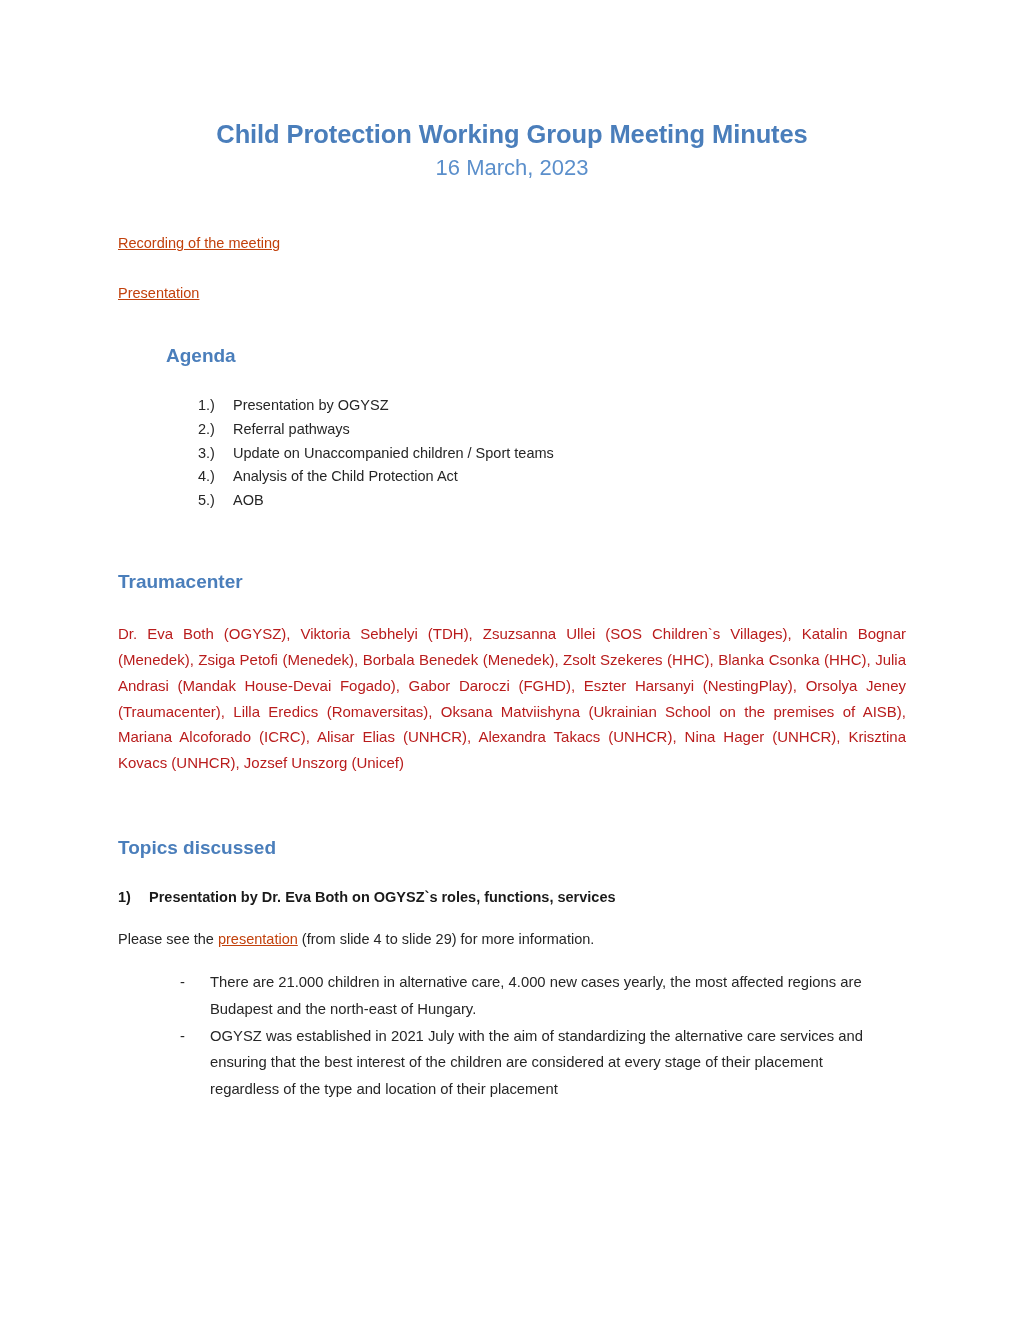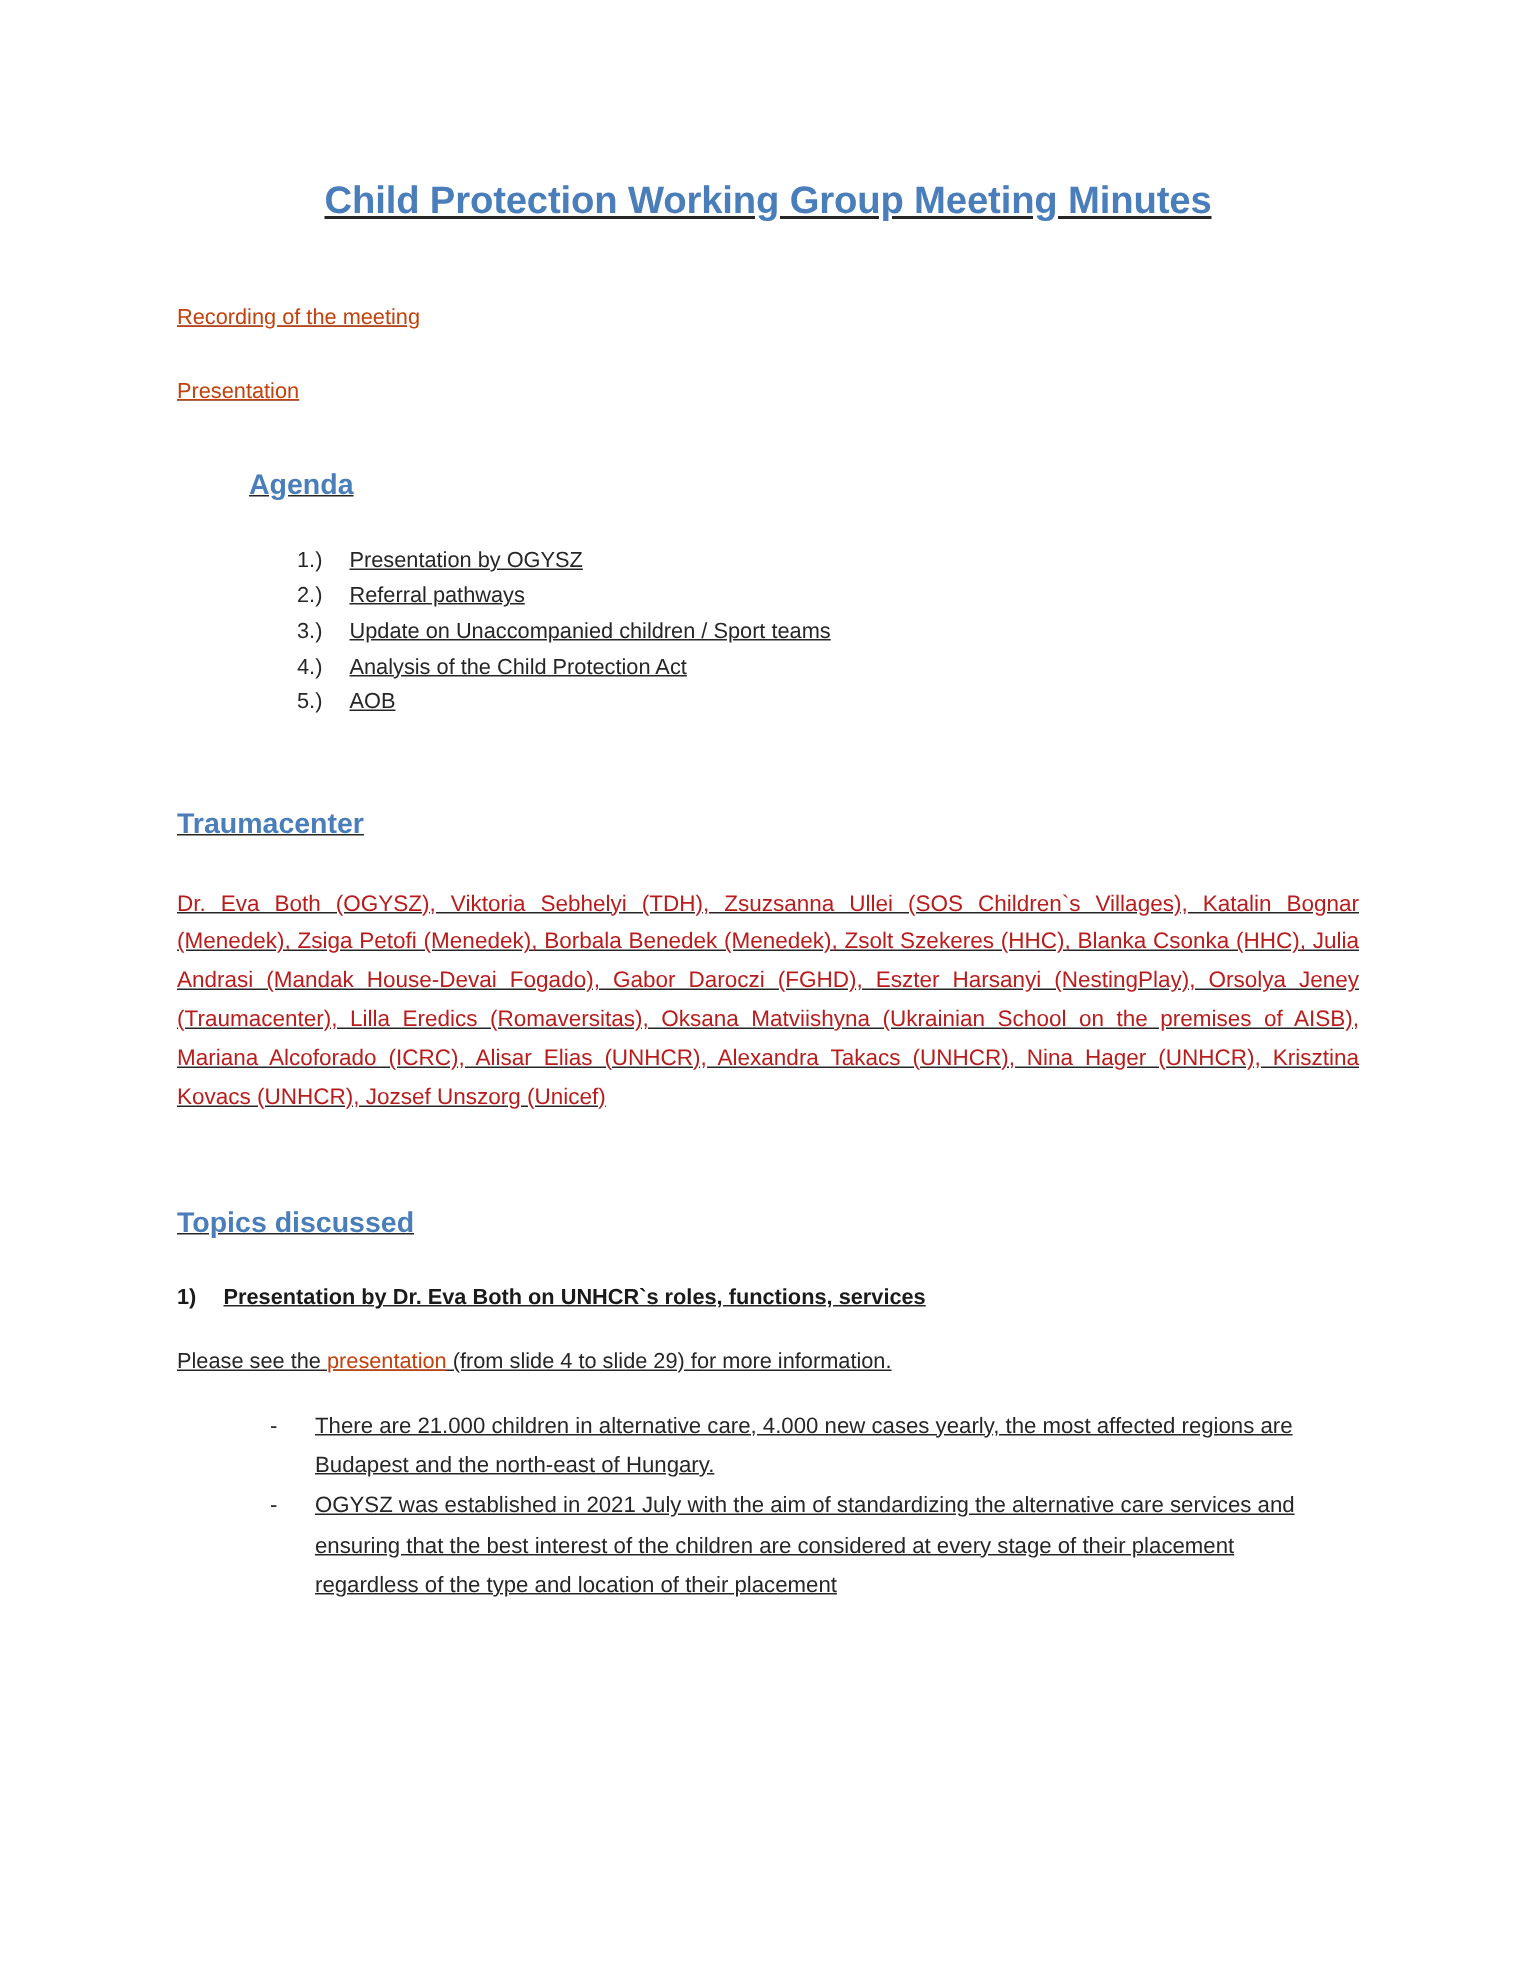--- a/index.html
+++ b/index.html
@@ -14,21 +14,20 @@
     color: #262626;
     overflow: hidden;
   }
   .page {
     position: relative;
     width: 1024px;
     height: 1020px;
     background: #ffffff;
     box-sizing: border-box;
     padding: 0 118px;
-    text-decoration: underline;
   }
   .doc-title {
     margin: 0;
     padding-top: 118px;
     text-align: center;
     font-size: 25.5px;
     font-weight: bold;
     color: #4a7ebb;
     letter-spacing: -0.1px;
     line-height: 1.28;
@@ -137,20 +136,21 @@
     left: 62px;
     top: 0;
   }
 </style>
 </head>
 <body>
 
 <div class="page">
 
   <h1 class="doc-title">Child Protection Working Group Meeting Minutes</h1>
+  <div class="doc-subtitle">16 March, 2023</div>
 
   <div class="link-block">
     <a class="doc-link">Recording of the meeting </a>
     <a class="doc-link">Presentation </a>
   </div>
 
   <div class="sec-agenda">
     <h2 class="section-heading">Agenda</h2>
     <ol class="agenda-list">
       <li>
@@ -179,21 +179,21 @@
   <div class="sec-participants">
     <h2 class="section-heading">Traumacenter</h2>
     <p class="participants-body">Dr. Eva Both (OGYSZ), Viktoria Sebhelyi (TDH), Zsuzsanna Ullei (SOS Children`s Villages), Katalin Bognar (Menedek), Zsiga Petofi (Menedek), Borbala Benedek (Menedek), Zsolt Szekeres (HHC), Blanka Csonka (HHC), Julia Andrasi (Mandak House-Devai Fogado), Gabor Daroczi (FGHD), Eszter Harsanyi (NestingPlay), Orsolya Jeney (Traumacenter), Lilla Eredics (Romaversitas), Oksana Matviishyna (Ukrainian School on the premises of AISB), Mariana Alcoforado (ICRC), Alisar Elias (UNHCR), Alexandra Takacs (UNHCR), Nina Hager (UNHCR), Krisztina Kovacs (UNHCR), Jozsef Unszorg (Unicef)</p>
   </div>
 
   <div class="sec-topics">
     <h2 class="section-heading">Topics discussed</h2>
 
     <div class="topic-heading">
       <span class="tnum">1)</span>
-      <span>Presentation by Dr. Eva Both on UNHCR`s roles, functions, services</span>
+      <span>Presentation by Dr. Eva Both on OGYSZ`s roles, functions, services</span>
     </div>
 
     <p class="topic-para"><span>Please see the </span><a class="doc-link" style="display:inline;">presentation</a><span> (from slide 4 to slide 29) for more information.</span></p>
 
     <ul class="dash-list">
       <li>
         <span class="dash">-</span>
         <span>There are 21.000 children in alternative care, 4.000 new cases yearly, the most affected regions are Budapest and the north-east of Hungary.</span>
       </li>
       <li>

